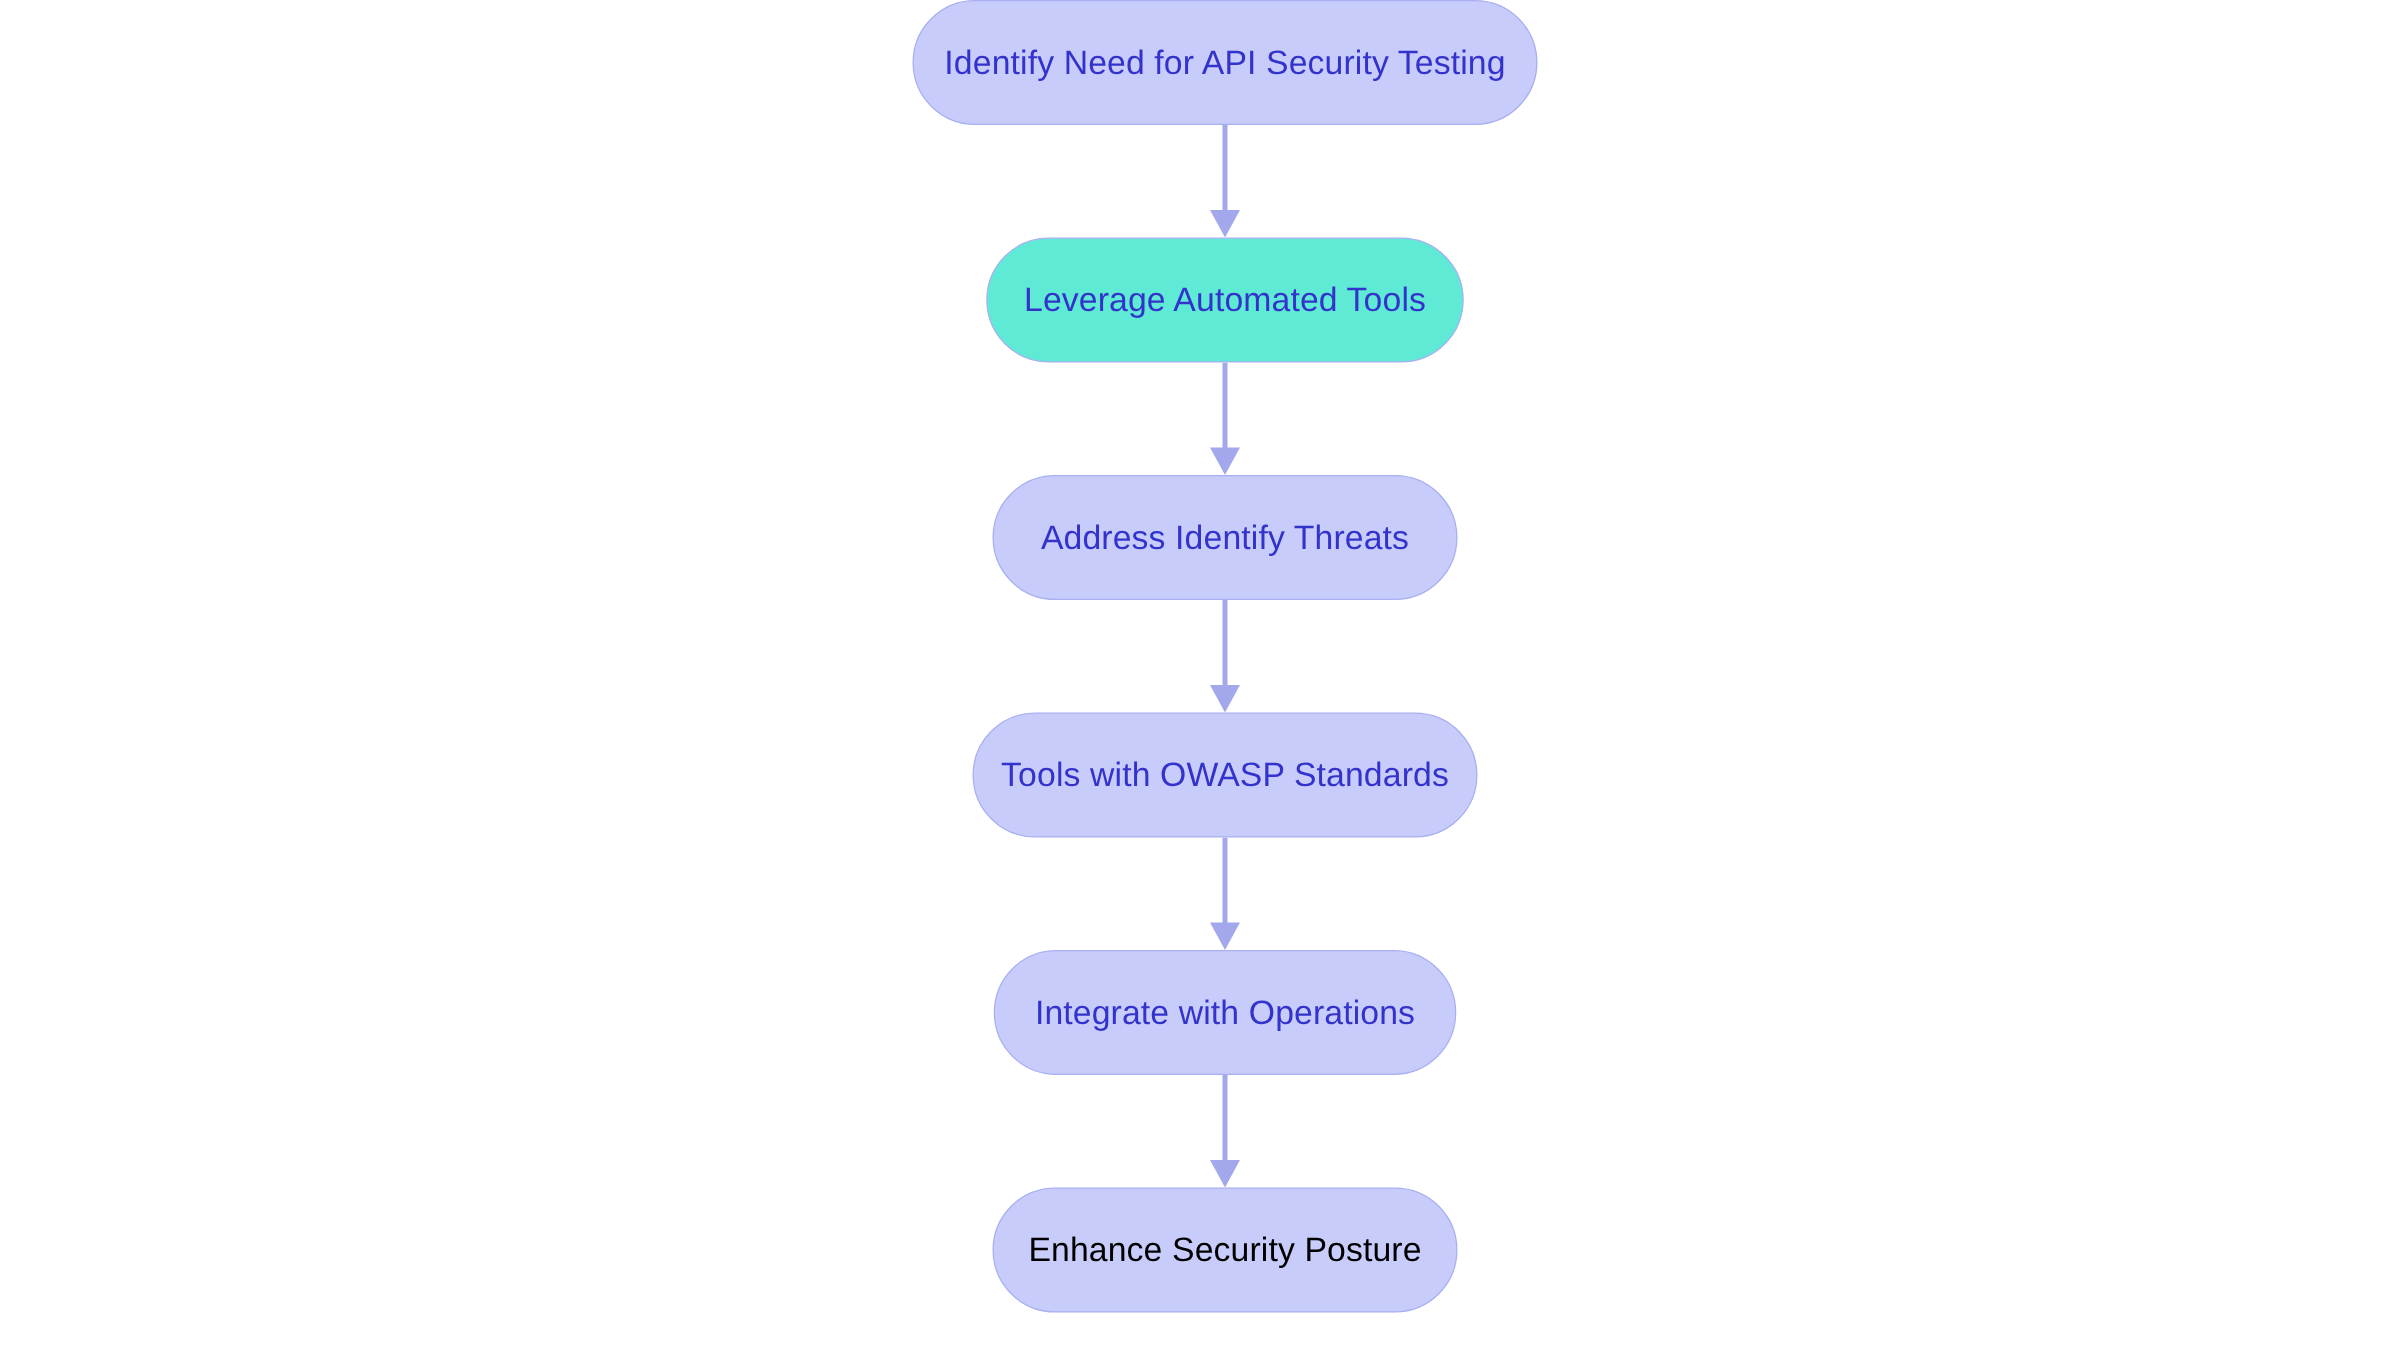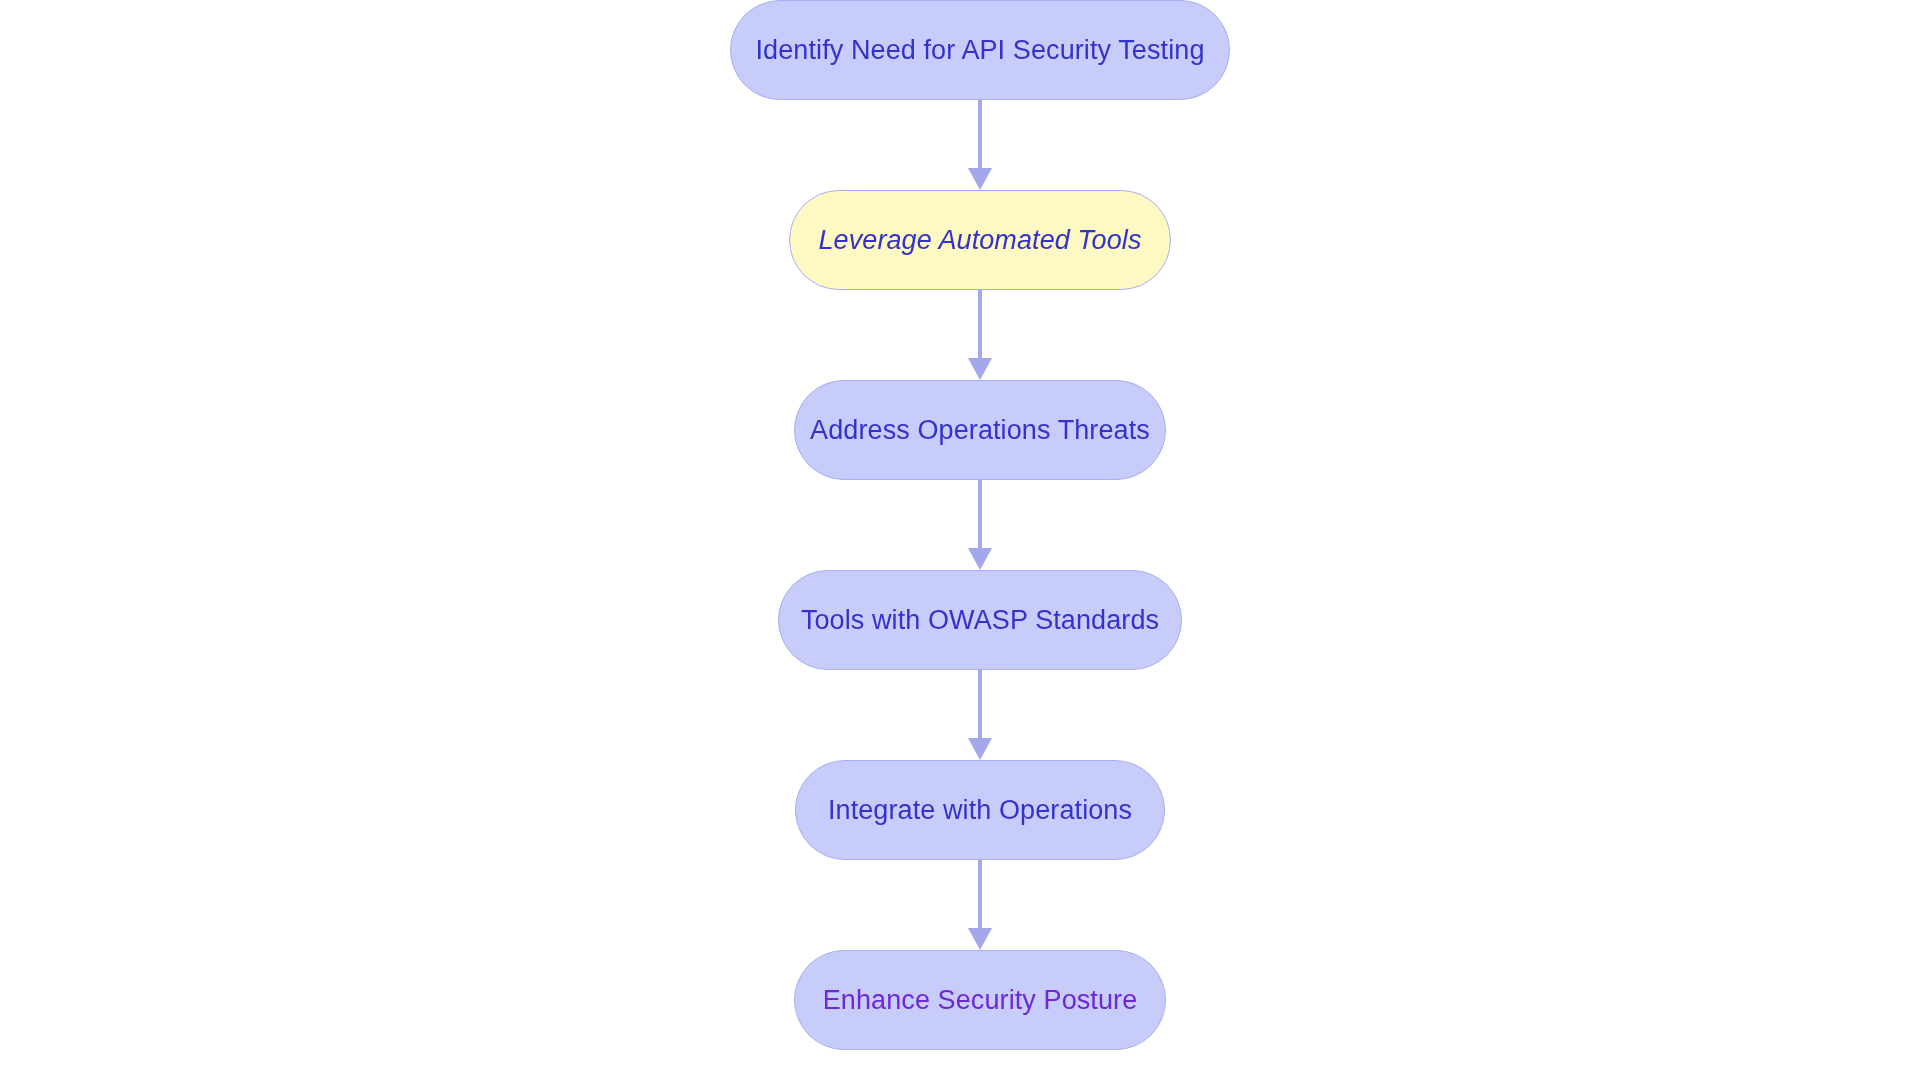--- a/index.html
+++ b/index.html
@@ -77,33 +77,33 @@
       <span class="node-label" style="color: rgb(51, 51, 204);">Identify Need for API Security Testing</span>
     </div>
 
     <div class="connector">
       <svg width="60" height="90" viewBox="0 0 60 90">
         <line x1="30" y1="0" x2="30" y2="72" stroke="#a3a8ec" stroke-width="4"></line>
         <polygon points="18,68 42,68 30,90" fill="#a3a8ec"></polygon>
       </svg>
     </div>
 
-    <div class="node" id="n2" style="width: 382px; background: #fef9c3; border-color: rgb(168, 175, 240); font-style: italic;">
+    <div class="node" id="n2" style="width: 382px; background: #5eead4; border-color: rgb(168, 175, 240);">
       <span class="node-label" style="color: rgb(51, 51, 204);">Leverage Automated Tools</span>
     </div>
 
     <div class="connector">
       <svg width="60" height="90" viewBox="0 0 60 90">
         <line x1="30" y1="0" x2="30" y2="72" stroke="#a3a8ec" stroke-width="4"></line>
         <polygon points="18,68 42,68 30,90" fill="#a3a8ec"></polygon>
       </svg>
     </div>
 
     <div class="node" id="n3" style="width: 372px; background: rgb(199, 204, 251); border-color: rgb(168, 175, 240);">
-      <span class="node-label" style="color: rgb(51, 51, 204);">Address Operations Threats</span>
+      <span class="node-label" style="color: rgb(51, 51, 204);">Address Identify Threats</span>
     </div>
 
     <div class="connector">
       <svg width="60" height="90" viewBox="0 0 60 90">
         <line x1="30" y1="0" x2="30" y2="72" stroke="#a3a8ec" stroke-width="4"></line>
         <polygon points="18,68 42,68 30,90" fill="#a3a8ec"></polygon>
       </svg>
     </div>
 
     <div class="node" id="n4" style="width: 404px; background: rgb(199, 204, 251); border-color: rgb(168, 175, 240);">
@@ -122,17 +122,17 @@
     </div>
 
     <div class="connector">
       <svg width="60" height="90" viewBox="0 0 60 90">
         <line x1="30" y1="0" x2="30" y2="72" stroke="#a3a8ec" stroke-width="4"></line>
         <polygon points="18,68 42,68 30,90" fill="#a3a8ec"></polygon>
       </svg>
     </div>
 
     <div class="node" id="n6" style="width: 372px; background: rgb(199, 204, 251); border-color: rgb(168, 175, 240);">
-      <span class="node-label" style="color: #6d28d9;">Enhance Security Posture</span>
+      <span class="node-label" style="color: #000000;">Enhance Security Posture</span>
     </div>
 
   </div>
 </div>
 
 </body></html>

